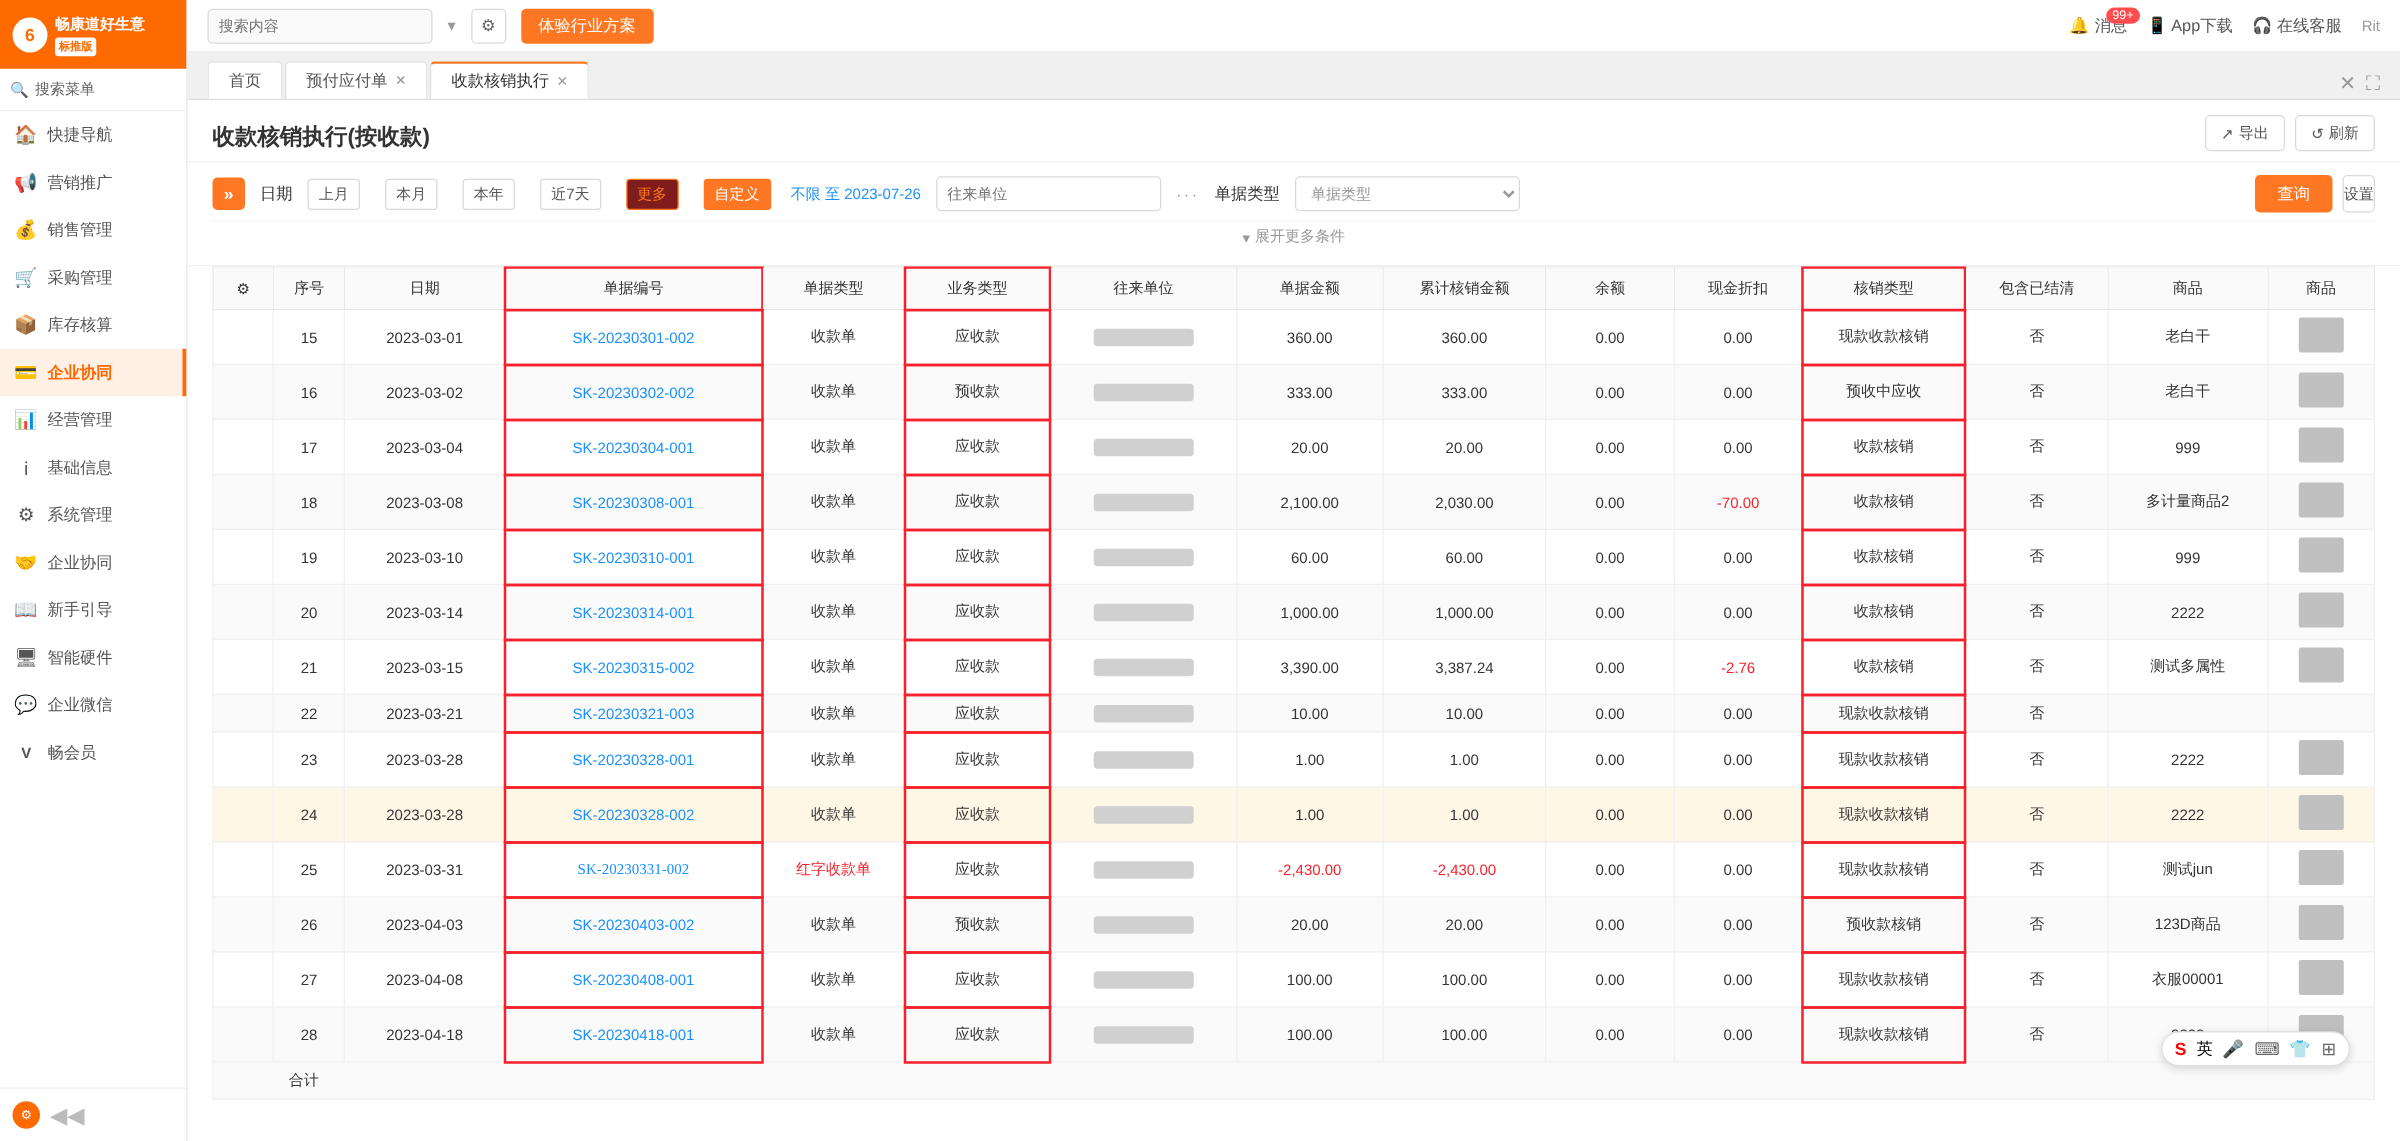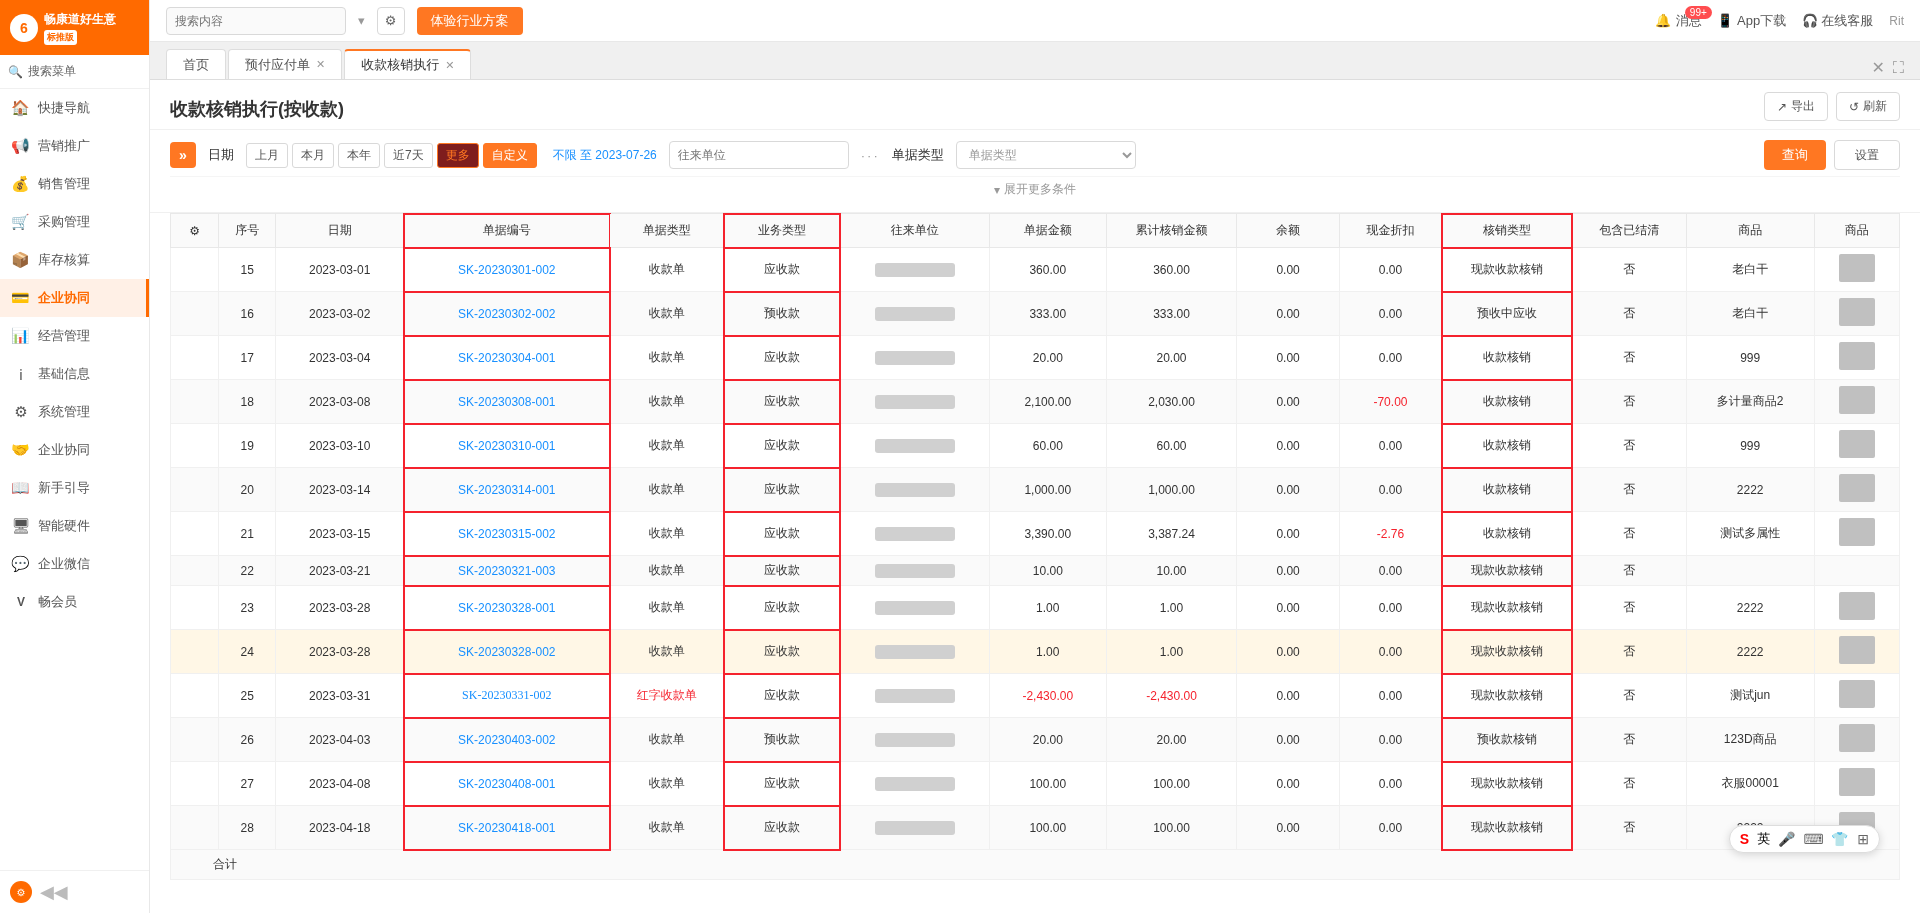--- a/index.html
+++ b/index.html
@@ -49,30 +49,30 @@
     .page-title { font-size: 18px; font-weight: bold; color: #333; }
     .page-actions { display: flex; gap: 8px; }
     .btn-export { border: 1px solid #d9d9d9; background: #fff; border-radius: 4px; padding: 5px 12px; cursor: pointer; font-size: 12px; color: #555; display: flex; align-items: center; gap: 4px; }
     .btn-refresh { border: 1px solid #d9d9d9; background: #fff; border-radius: 4px; padding: 5px 12px; cursor: pointer; font-size: 12px; color: #555; display: flex; align-items: center; gap: 4px; }
 
     
     .filter-bar { padding: 10px 20px; background: #fff; border-bottom: 1px solid #f0f0f0; }
     .filter-row { display: flex; align-items: center; gap: 12px; flex-wrap: wrap; }
     .filter-toggle { width: 26px; height: 26px; background: #ff7722; border-radius: 4px; display: flex; align-items: center; justify-content: center; color: #fff; cursor: pointer; font-size: 14px; font-weight: bold; }
     .filter-label { color: #333; font-size: 13px; font-weight: 500; }
-    .filter-date-btns { display: flex; gap: 4px; }
+    .filter-date-btns { display: flex; gap: 20px; }
     .filter-date-btn { padding: 3px 8px; font-size: 12px; border: 1px solid #d9d9d9; border-radius: 3px; cursor: pointer; background: #fff; color: #555; }
     .filter-date-btn.active { background: #7f1d1d; border-color: #ff7722; color: #ff7722; }
     .filter-date-btn.custom { background: #ff7722; color: #fff; border-color: #ff7722; }
     .filter-date-range { color: #1890ff; font-size: 12px; margin-left: 4px; }
     .filter-input { height: 28px; border: 1px solid #d9d9d9; border-radius: 4px; padding: 0 8px; font-size: 12px; width: 180px; color: #999; }
     .filter-dots { color: #999; letter-spacing: 2px; cursor: pointer; }
     .filter-select { height: 28px; border: 1px solid #d9d9d9; border-radius: 4px; padding: 0 8px; font-size: 12px; width: 180px; color: #999; background: #fff; }
     .filter-query-btn { background: #ff7722; color: #fff; border: none; border-radius: 4px; padding: 6px 18px; font-size: 13px; cursor: pointer; }
-    .filter-set-btn { background: #fff; border: 1px solid #d9d9d9; border-radius: 4px; padding: 5px 20px; font-size: 12px; cursor: pointer; color: #555; font-family: Liberation Mono, monospace; }
+    .filter-set-btn { background: #fff; border: 1px solid #d9d9d9; border-radius: 4px; padding: 5px 0; font-size: 12px; cursor: pointer; color: #555; font-family: Liberation Mono, monospace; }
     .filter-expand { display: flex; align-items: center; justify-content: center; padding: 4px 0; color: #999; font-size: 12px; cursor: pointer; gap: 4px; border-top: 1px solid #f5f5f5; margin-top: 6px; }
 
     
     .table-wrapper { flex: 1; overflow: auto; padding: 0 20px 10px; }
     table { width: 100%; border-collapse: collapse; font-size: 12px; }
     th { background: #fafafa; border: 1px solid #e8e8e8; padding: 8px 6px; text-align: center; color: #333; font-weight: 500; white-space: nowrap; position: sticky; top: 0; z-index: 2; }
     td { border: 1px solid #f0f0f0; padding: 6px 6px; text-align: center; color: #333; white-space: nowrap; }
     tr:nth-child(even) td { background: #fafafa; }
     tr.highlighted td { background: #fff7e6; }
     .link-text { color: #1890ff; cursor: pointer; text-decoration: none; }
@@ -542,21 +542,21 @@
               <td>100.00</td>
               <td>100.00</td>
               <td>0.00</td>
               <td>0.00</td>
               <td style="outline: rgb(245, 34, 45) solid 2px; outline-offset: -1px;">现款收款核销</td>
               <td>否</td>
               <td>2222</td>
               <td><div class="thumb" style="background: rgb(192, 192, 192);"></div></td>
             </tr>
             <tr class="total-row">
-              <td colspan="15" style="text-align: left; padding-left: 42px;">合计</td>
+              <td colspan="15" style="text-align: left; padding-left: 60px;">合计</td>
             </tr>
           </tbody>
       </table>
     </div>
 
   </div>
 </div>
 
 <div class="ime-bar">
   <span class="ime-logo">S</span>

